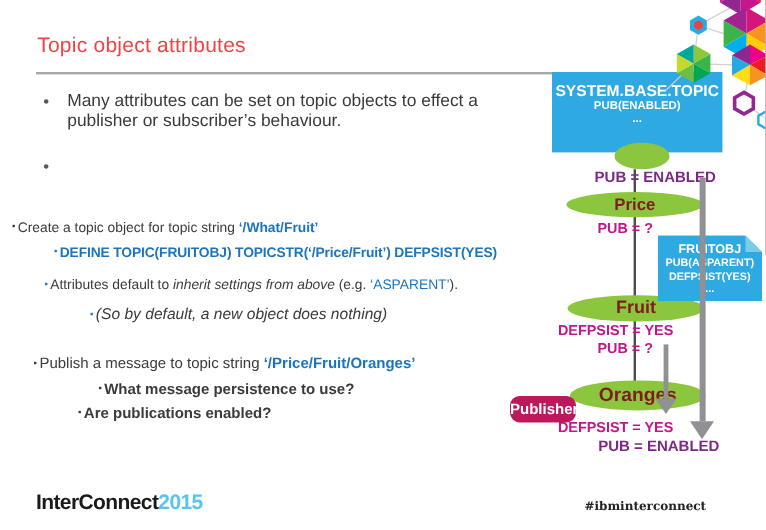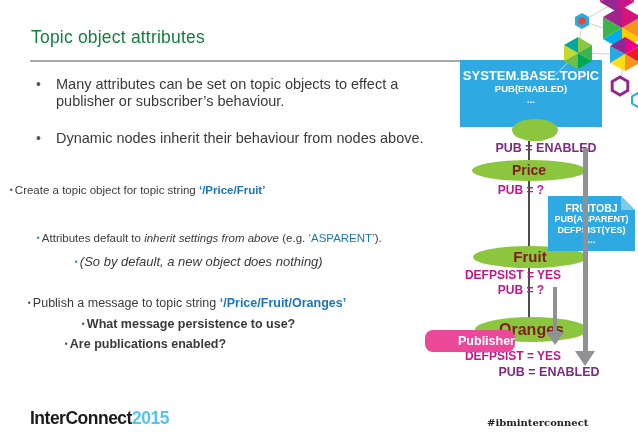--- a/index.html
+++ b/index.html
@@ -1,21 +1,21 @@
 <!DOCTYPE html>
 <html><head>
 <meta charset="utf-8">
 <style>
   html,body{margin:0;padding:0;background:#888;}
   .slide{position:relative;width:638px;height:442px;background:#ffffff;overflow:hidden;
          font-family:"Liberation Sans",sans-serif;color:#3a3a3a;}
   .abs{position:absolute;}
   .nowrap{white-space:nowrap;}
   
-  .title{left:31px;top:27px;font-size:17.5px;color:#15803d;letter-spacing:.2px;}
+  .title{left:31px;top:27px;font-size:17.5px;color:#ef4444;letter-spacing:.2px;}
   .rule{left:30px;top:60px;width:432px;height:2px;background:#a6a8ab;}
   
   .b-marker{font-size:14px;color:#595959;}
   .b-text{width:402px;font-size:14.5px;line-height:17px;color:#3a3a3a;}
   
   .s{font-size:11.5px;color:#3a3a3a;}
   .s .sq{font-size:8px;vertical-align:2px;margin-right:2px;color:#3a3a3a;}
   .sq-blue{color:#1c75bc !important;}
   .code{color:#1c75bc;font-weight:bold;}
   .codelite{color:#1c75bc;}
@@ -37,45 +37,45 @@
   .purple{color:#7b2a84;font-size:12.5px;}
   .note{left:548px;top:196px;width:87px;height:55px;background:#2fa9e1;z-index:3;
         color:#fff;text-align:center;padding-top:6px;box-sizing:border-box;
         clip-path:polygon(0 0,73px 0,87px 14px,87px 55px,0 55px);}
   .note .nt{font-size:10.5px;font-weight:bold;line-height:12px;}
   .note .nl{font-size:9px;font-weight:bold;line-height:10.5px;}
   .fold{position:absolute;right:0;top:0;width:14px;height:14px;background:#7ccbea;
         clip-path:polygon(0 0,0 100%,100% 100%);}
   .shaft{background:#8f9194;z-index:4;}
   .ahead{width:0;height:0;z-index:4;}
-  .badge{left:425px;top:330px;width:90px;height:22px;background:#ec4899;border-radius:8px;
+  .badge{left:425px;top:330px;width:55px;height:22px;background:#be185d;border-radius:8px;
          color:#fff;font-size:12.5px;font-weight:bold;text-align:right;line-height:22px;z-index:5;}
   
   .logo{left:30px;top:408px;font-size:17.5px;font-weight:bold;letter-spacing:-.5px;color:#1a1a1a;}
   .logo .yr{color:#56c4ee;}
   .hashtag{left:487px;top:417px;font-family:"DejaVu Serif",serif;font-weight:bold;
            font-size:10px;color:#222;}
   .pagenum{left:617px;top:417px;font-size:10px;color:#8a8a8a;margin-top:36px;}
   svg{display:block;}
 </style>
 </head>
 <body>
 
 <div class="slide">
 
   <div class="abs title nowrap">Topic object attributes</div>
   <div class="abs rule"></div>
 
   <span class="abs b-marker" style="left:36px;top:76px;">•</span>
   <div class="abs b-text" style="left:56px;top:76px;">Many attributes can be set on topic objects to effect a publisher or subscriber’s behaviour.</div>
   <span class="abs b-marker" style="left:36px;top:130px;">•</span>
-  <div class="abs b-text" style="left:56px;top:130px;">Dynamic nodes inherit their behaviour from nodes above.</div>
 
-  <div class="abs s nowrap" style="left:10px;top:184px;"><span class="sq">▪</span><span>Create a topic object for topic string </span><span class="code">‘/Price/Fruit’</span></div>
+  <div class="abs s nowrap" style="left:10px;top:184px;"><span class="sq">▪</span><span>Create a topic object for topic string </span><span class="code">‘/What/Fruit’</span></div>
 
+  <div class="abs s nowrap define-line" style="left:45px;top:205px;"><span class="sq sq-blue">▪</span><span class="code">DEFINE TOPIC(FRUITOBJ) TOPICSTR(‘/Price/Fruit’) DEFPSIST(YES)</span></div>
 
   <div class="abs s nowrap" style="left:37px;top:232px;"><span class="sq sq-blue">▪</span><span>Attributes default to </span><span class="italic">inherit settings from above</span><span> (e.g. </span><span class="codelite">‘ASPARENT’</span><span>).</span></div>
 
   <div class="abs so-line nowrap" style="left:75px;top:254px;"><span class="sq sq-blue" style="font-size:8px;vertical-align:2px;margin-right:2px;">▪</span><span>(So by default, a new object does nothing)</span></div>
 
   <div class="abs s nowrap publish-line" style="left:28px;top:296px;"><span class="sq">▪</span><span>Publish a message to topic string </span><span class="code">‘/Price/Fruit/Oranges’</span></div>
 
   <div class="abs s nowrap boldline" style="left:82px;top:317px;"><span class="sq">▪</span><span>What message persistence to use?</span></div>
 
   <div class="abs s nowrap boldline" style="left:65px;top:337px;"><span class="sq">▪</span><span>Are publications enabled?</span></div>

